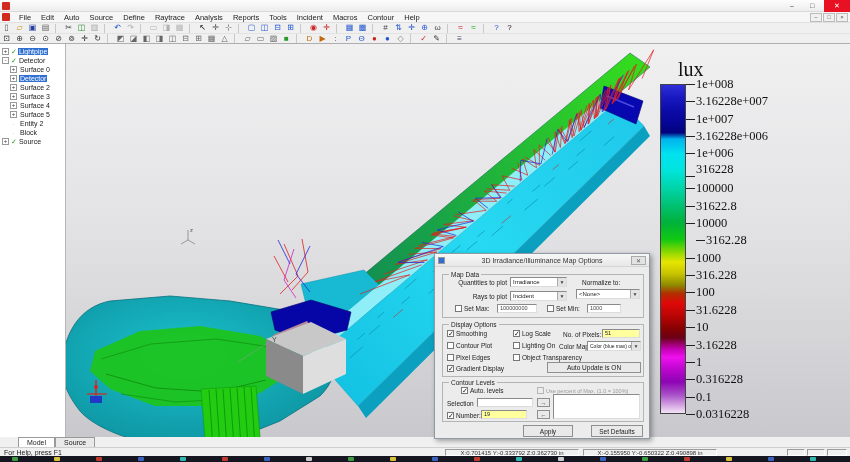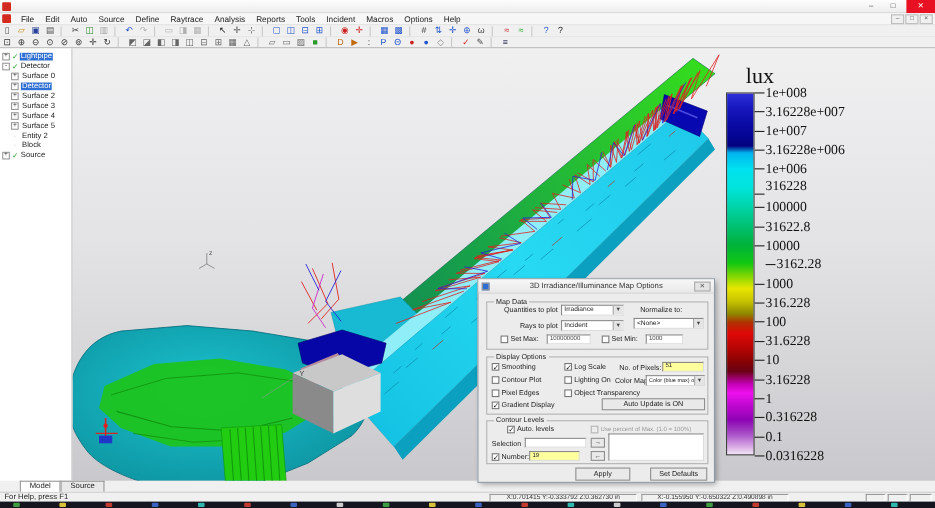--- a/index.html
+++ b/index.html
@@ -108,21 +108,21 @@
         <div class="menu-item">Edit</div>
         <div class="menu-item">Auto</div>
         <div class="menu-item">Source</div>
         <div class="menu-item">Define</div>
         <div class="menu-item">Raytrace</div>
         <div class="menu-item">Analysis</div>
         <div class="menu-item">Reports</div>
         <div class="menu-item">Tools</div>
         <div class="menu-item">Incident</div>
         <div class="menu-item">Macros</div>
-        <div class="menu-item">Options</div>
+        <div class="menu-item">Contour</div>
         <div class="menu-item">Help</div>
       </div>
     <div class="mdi-btns">
       <div class="mdi-btn">–</div>
       <div class="mdi-btn">□</div>
       <div class="mdi-btn">×</div>
     </div>
   </div>
 
   <div class="toolbar" id="toolbar1">

